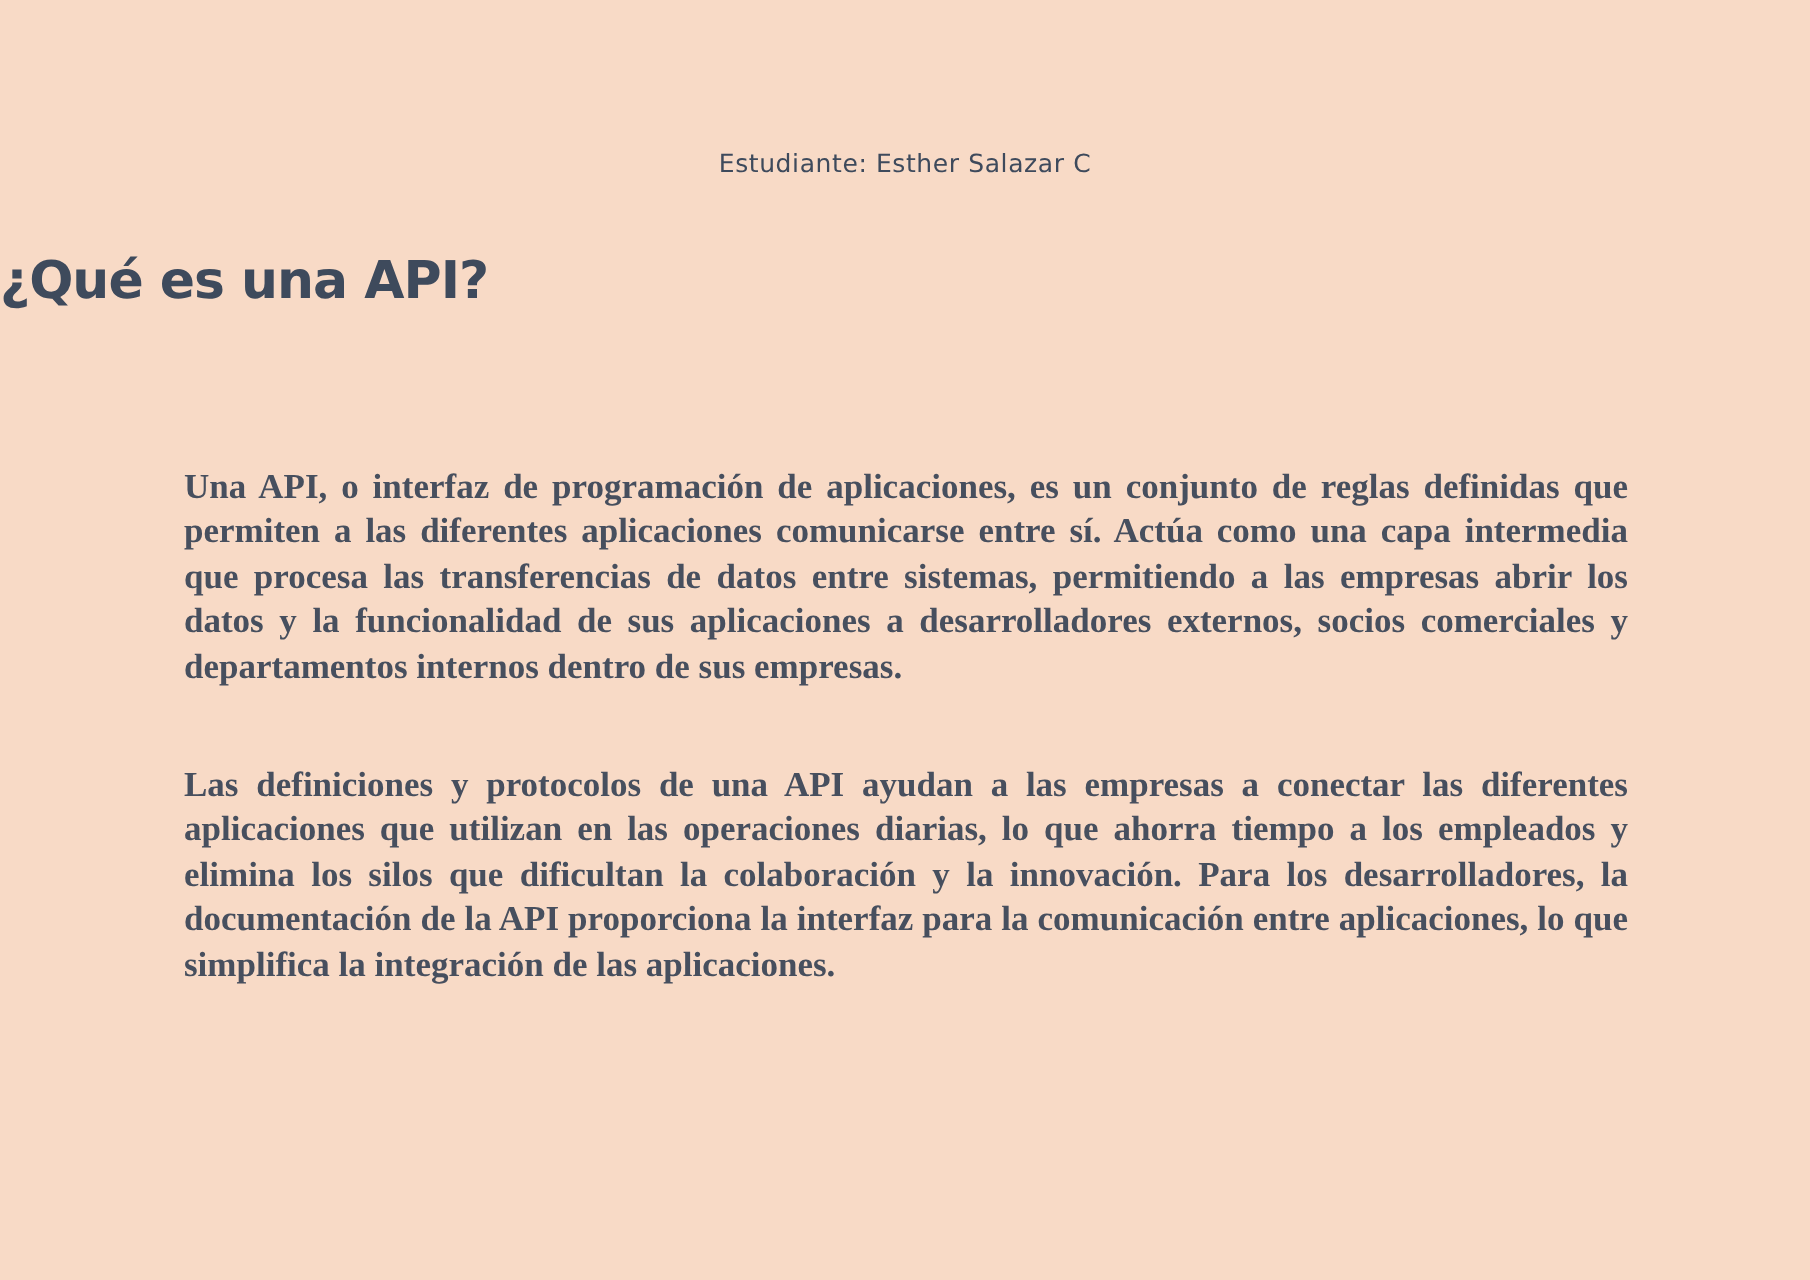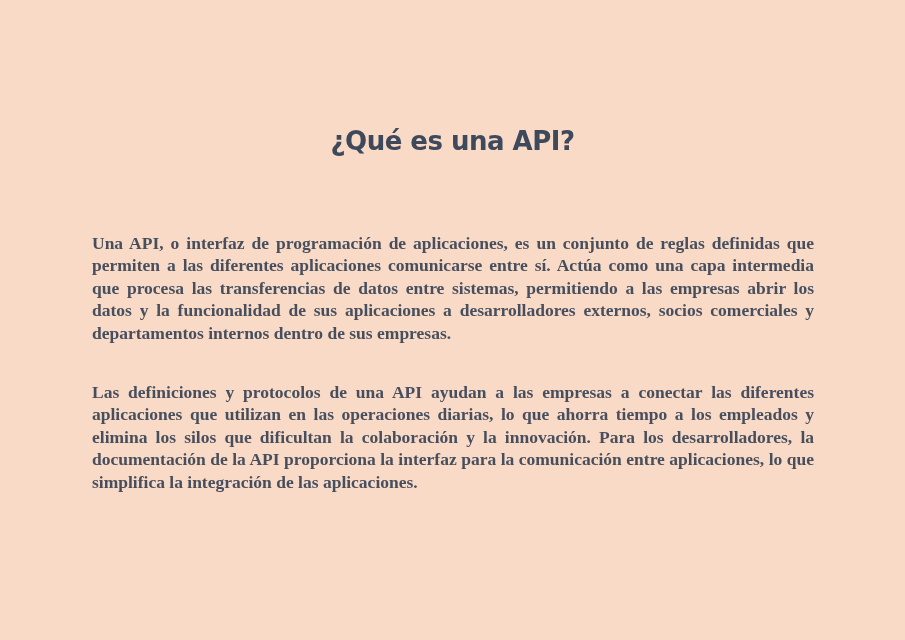--- a/index.html
+++ b/index.html
@@ -32,21 +32,20 @@
     font-family: "DejaVu Sans", sans-serif;
     font-size: 12.5px;
     letter-spacing: 0.3px;
     color: var(--heading);
   }
   .page-title {
     position: absolute;
     top: 126px;
     left: 0;
     width: 100%;
-    text-align: center;
     font-family: "DejaVu Sans", sans-serif;
     font-weight: bold;
     font-size: 26px;
     letter-spacing: -0.5px;
     color: var(--heading);
   }
   .content {
     position: absolute;
     top: 232px;
     left: 92px;
@@ -60,20 +59,21 @@
     text-align: justify;
     text-justify: inter-word;
     margin-bottom: 37px;
     font-weight: bold;
   }
 </style>
 </head>
 <body>
 
 <div class="page">
+  <div class="student-line">Estudiante: Esther Salazar C</div>
 
   <h1 class="page-title">¿Qué es una API?</h1>
 
   <div class="content">
     <p>Una API, o interfaz de programación de aplicaciones, es un conjunto de reglas definidas que permiten a las diferentes aplicaciones comunicarse entre sí. Actúa como una capa intermedia que procesa las transferencias de datos entre sistemas, permitiendo a las empresas abrir los datos y la funcionalidad de sus aplicaciones a desarrolladores externos, socios comerciales y departamentos internos dentro de sus empresas.</p>
     <p>Las definiciones y protocolos de una API ayudan a las empresas a conectar las diferentes aplicaciones que utilizan en las operaciones diarias, lo que ahorra tiempo a los empleados y elimina los silos que dificultan la colaboración y la innovación. Para los desarrolladores, la documentación de la API proporciona la interfaz para la comunicación entre aplicaciones, lo que simplifica la integración de las aplicaciones.</p>
   </div>
 </div>
 
 </body></html>

